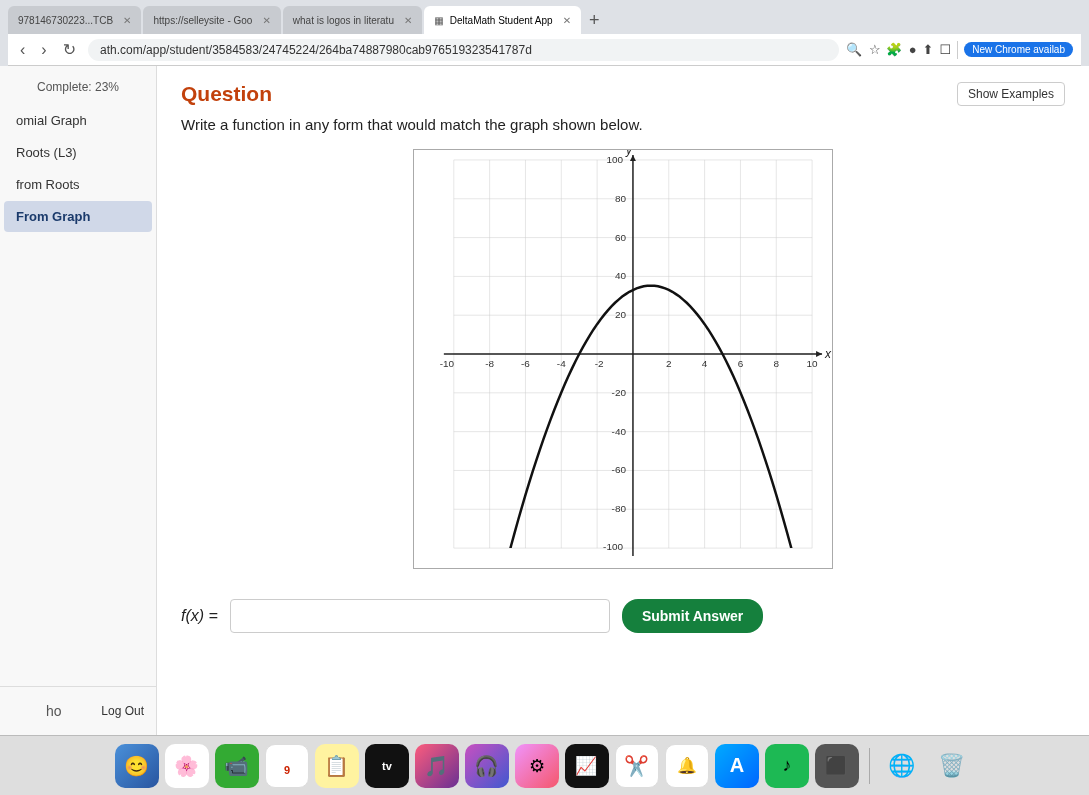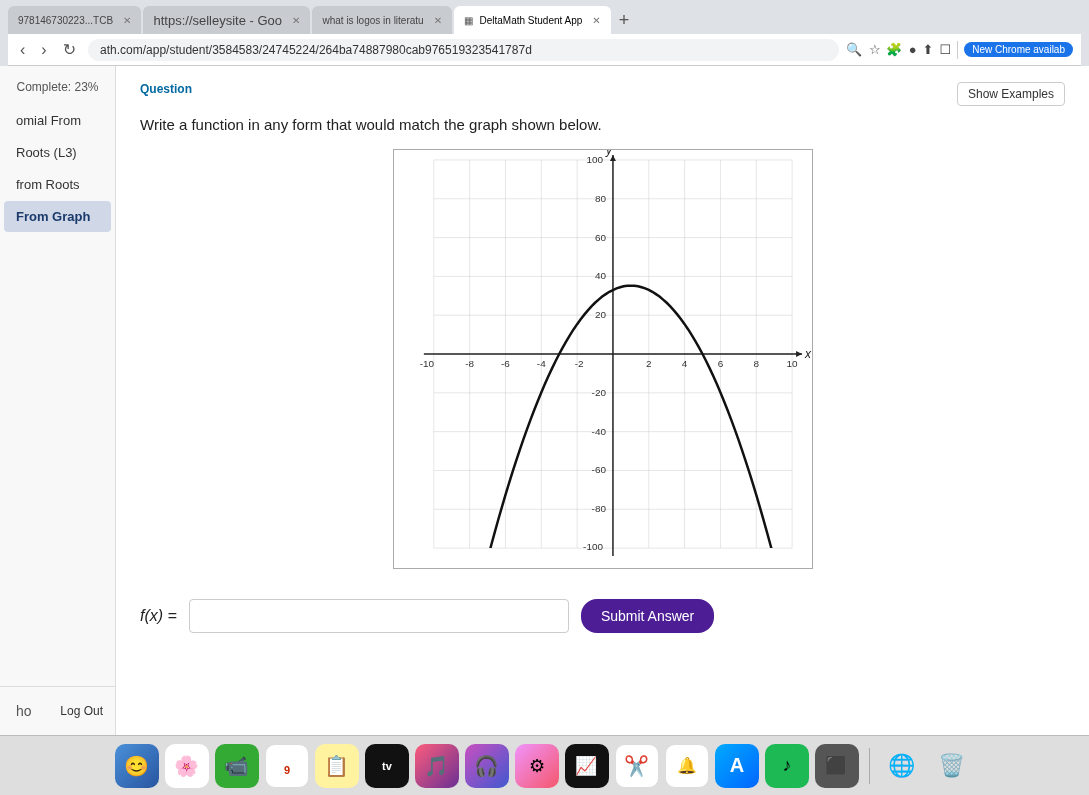--- a/index.html
+++ b/index.html
@@ -110,21 +110,21 @@
 
     
     .main-layout {
       display: flex;
       flex: 1;
       overflow: hidden;
     }
 
     
     .sidebar {
-      width: 116px;
+      width: 157px;
       background: #f8f8f8;
       border-right: 1px solid #ddd;
       display: flex;
       flex-direction: column;
       flex-shrink: 0;
       font-size: 13px;
       color: #333;
       padding-top: 8px;
     }
     .sidebar-section {
@@ -157,40 +157,41 @@
       justify-content: space-between;
       align-items: center;
       font-size: 12px;
       padding: 4px 4px;
     }
     .sidebar-arrow {
       cursor: pointer;
       color: #555;
       font-size: 14px;
       padding: 4px;
+      margin-left: 30px;
     }
 
     
     .content {
       flex: 1;
       background: #ffffff;
       overflow-y: auto;
       padding: 16px 24px;
       position: relative;
     }
     .question-header {
       display: flex;
       justify-content: space-between;
       align-items: flex-start;
       margin-bottom: 10px;
     }
     .question-title {
-      font-size: 12px;
+      font-size: 21px;
       font-weight: 600;
-      color: #0369a1;
+      color: #c2410c;
     }
     .show-examples-btn {
       background: #fff;
       border: 1px solid #ccc;
       border-radius: 4px;
       padding: 4px 10px;
       font-size: 12px;
       cursor: pointer;
       color: #333;
     }
@@ -254,28 +255,28 @@
     .answer-input {
       flex: 1;
       border: 1px solid #ccc;
       border-radius: 4px;
       padding: 8px 10px;
       font-size: 14px;
       outline: none;
       max-width: 380px;
     }
     .submit-btn {
-      background: #4c1d95;
+      background: #15803d;
       color: white;
       border: none;
       border-radius: 16px;
       padding: 9px 20px;
       font-size: 14px;
       cursor: pointer;
-      font-weight: 400;
+      font-weight: 700;
       white-space: nowrap;
     }
 
     
     .dock-bar {
       height: 60px;
       background: rgba(220,220,220,0.95);
       border-top: 1px solid #bbb;
       display: flex;
       align-items: center;
@@ -300,21 +301,21 @@
 </head>
 <body>
 
 <div class="browser-chrome">
   <div class="tab-bar">
     <div class="tab">
       <span style="font-size:10px;">978146730223...TCB</span>
       <span class="tab-close">✕</span>
     </div>
     <div class="tab">
-      <span style="font-size:13px;">https://selleysite - Goo</span>
+      <span style="font-size:10px;">https://selleysite - Goo</span>
       <span class="tab-close">✕</span>
     </div>
     <div class="tab">
       <span style="font-size:10px;">what is logos in literatu</span>
       <span class="tab-close">✕</span>
     </div>
     <div class="tab active">
       <span style="font-size:10px;color:#555;">▦</span>
       <span style="font-size:10px;">DeltaMath Student App</span>
       <span class="tab-close">✕</span>
@@ -339,21 +340,21 @@
   </div>
 </div>
 
 <div class="main-layout">
 
   <div class="sidebar">
     <div class="sidebar-progress">Complete: 23%</div>
 
     <div class="sidebar-section">
       <div class="sidebar-item">
-        <span>omial From</span>
+        <span>omial Graph</span>
       </div>
       <div class="sidebar-item">
         <span>Roots (L3)</span>
       </div>
       <div class="sidebar-item">
         <span>from Roots</span>
       </div>
       <div class="sidebar-item active">
         <span>From Graph</span>
       </div>

